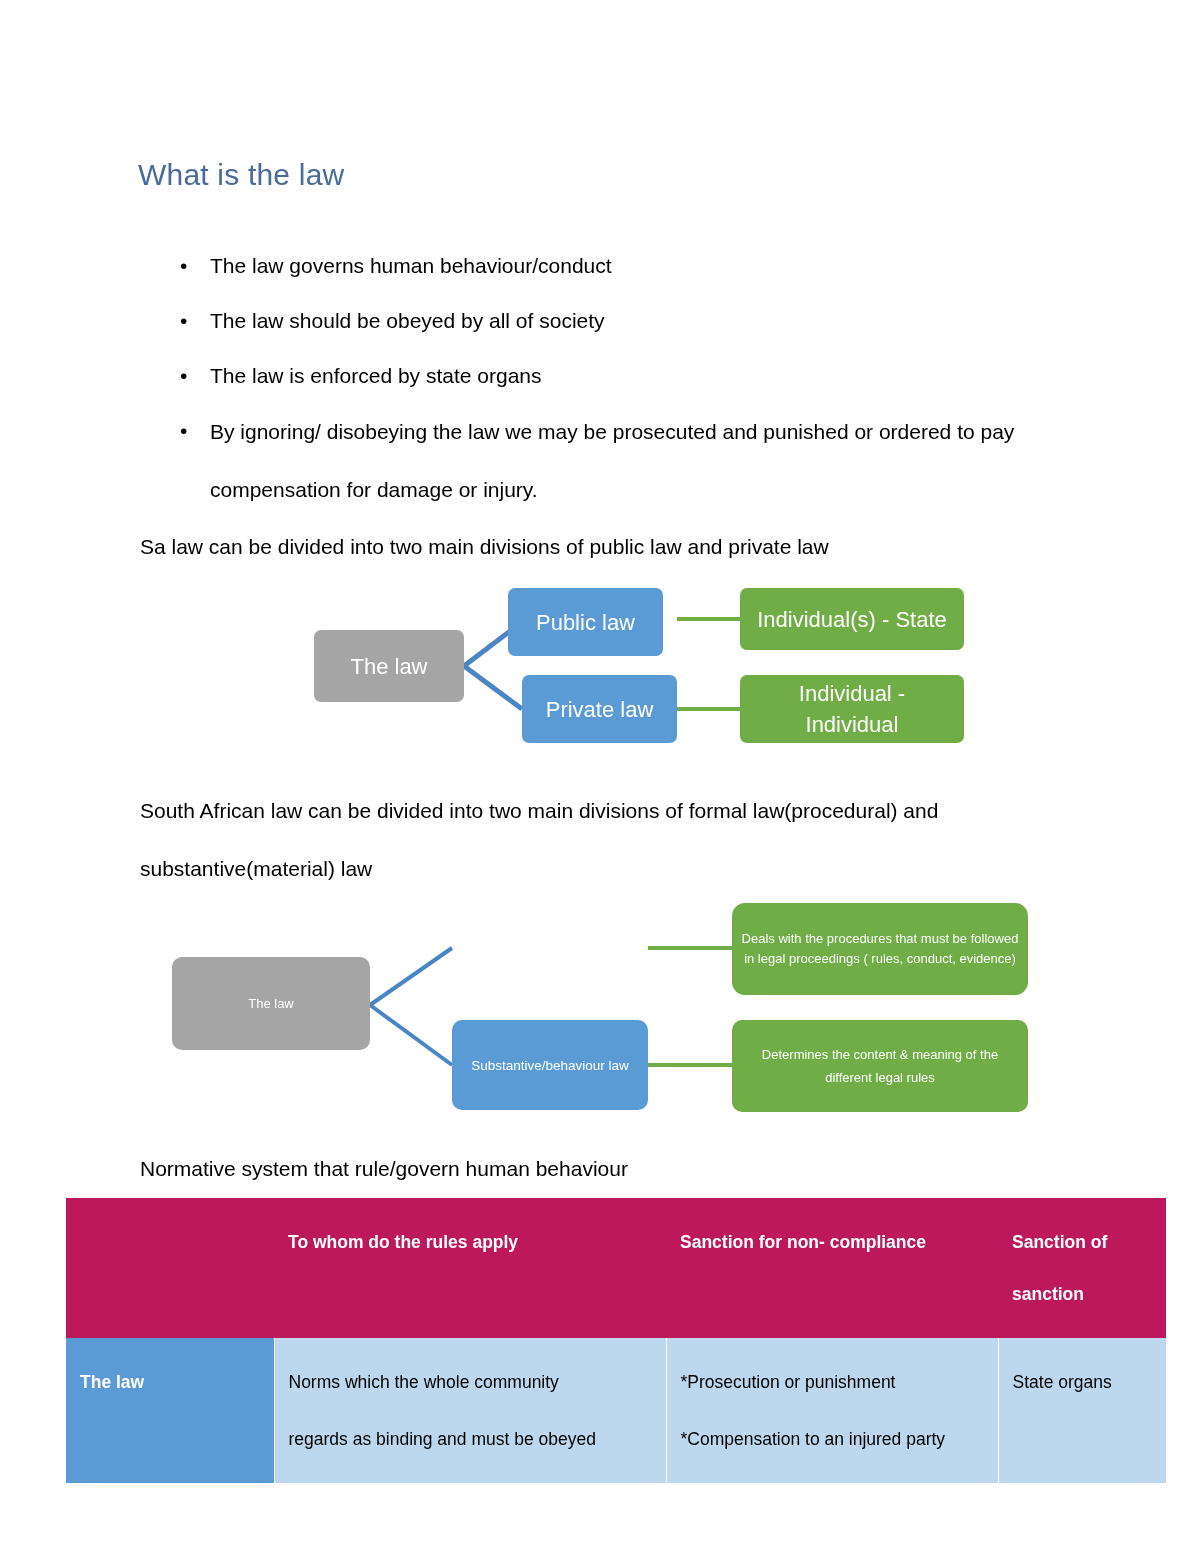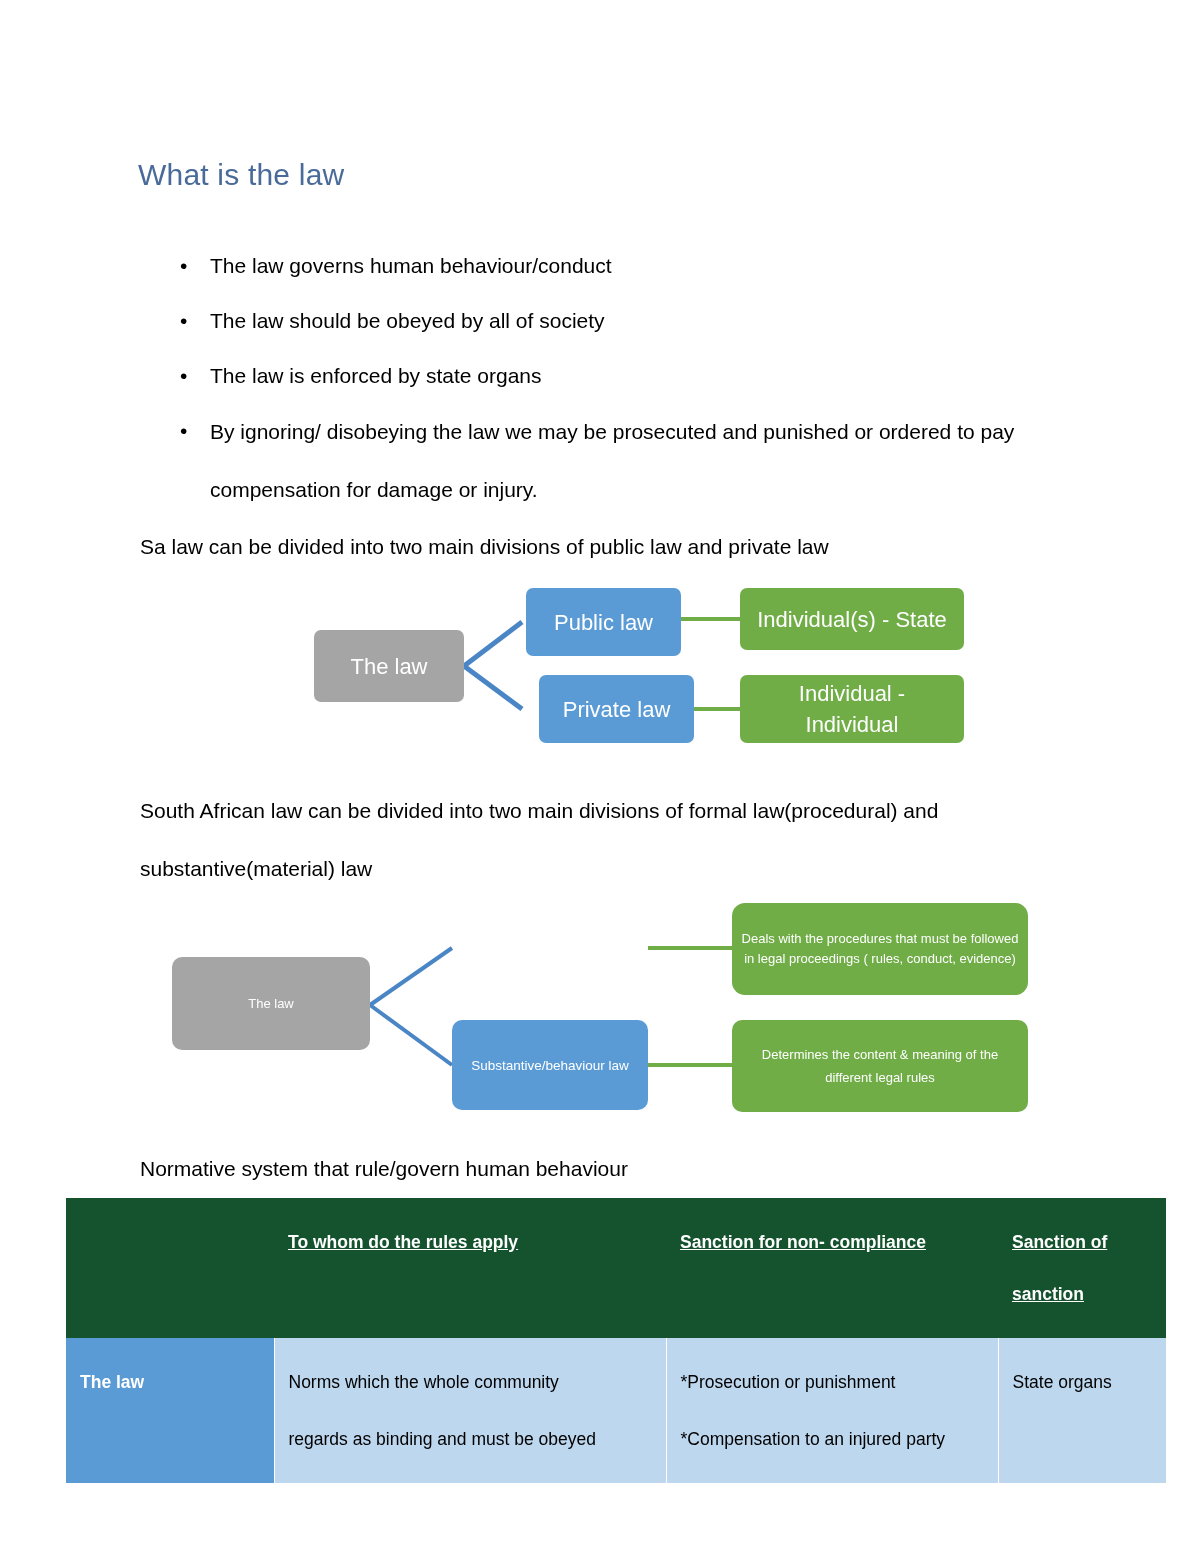--- a/index.html
+++ b/index.html
@@ -95,25 +95,25 @@
     border-radius: 7px;
     font-size: 22px;
     line-height: 27px;
     z-index: 2;
   }
   .d1-root {
     left: 14px;  top: 50px;  width: 150px; height: 72px;
     background: #a5a5a5;
   }
   .d1-public {
-    left: 226px; top: 8px;   width: 155px; height: 68px;
+    left: 208px; top: 8px;   width: 155px; height: 68px;
     background: #5b9bd5;
   }
   .d1-private {
-    left: 239px; top: 95px;  width: 155px; height: 68px;
+    left: 222px; top: 95px;  width: 155px; height: 68px;
     background: #5b9bd5;
   }
   .d1-indstate {
     left: 440px; top: 8px;   width: 224px; height: 62px;
     background: #70ad47;
   }
   .d1-indind {
     left: 440px; top: 95px;  width: 224px; height: 68px;
     background: #70ad47;
   }
@@ -177,25 +177,24 @@
   .norm-table td {
     vertical-align: top;
     padding: 18px 12px 18px 14px;
     font-size: 17.5px;
     line-height: 52px;
     text-align: left;
     border: none;
     box-sizing: border-box;
   }
   .norm-table thead th {
-    background: #14532d;
+    background: #be185d;
     color: #ffffff;
     font-weight: bold;
     height: 112px;
-    text-decoration: underline;
   }
   .norm-table thead th.col-blank { width: 208px; }
   .norm-table thead th.col-apply { width: 392px; }
   .norm-table thead th.col-sanc  { width: 332px; }
   .norm-table thead th.col-enf   { width: 168px; }
 
   .norm-table tbody td {
     background: #bdd7ee;
     color: #000000;
     height: 108px;

